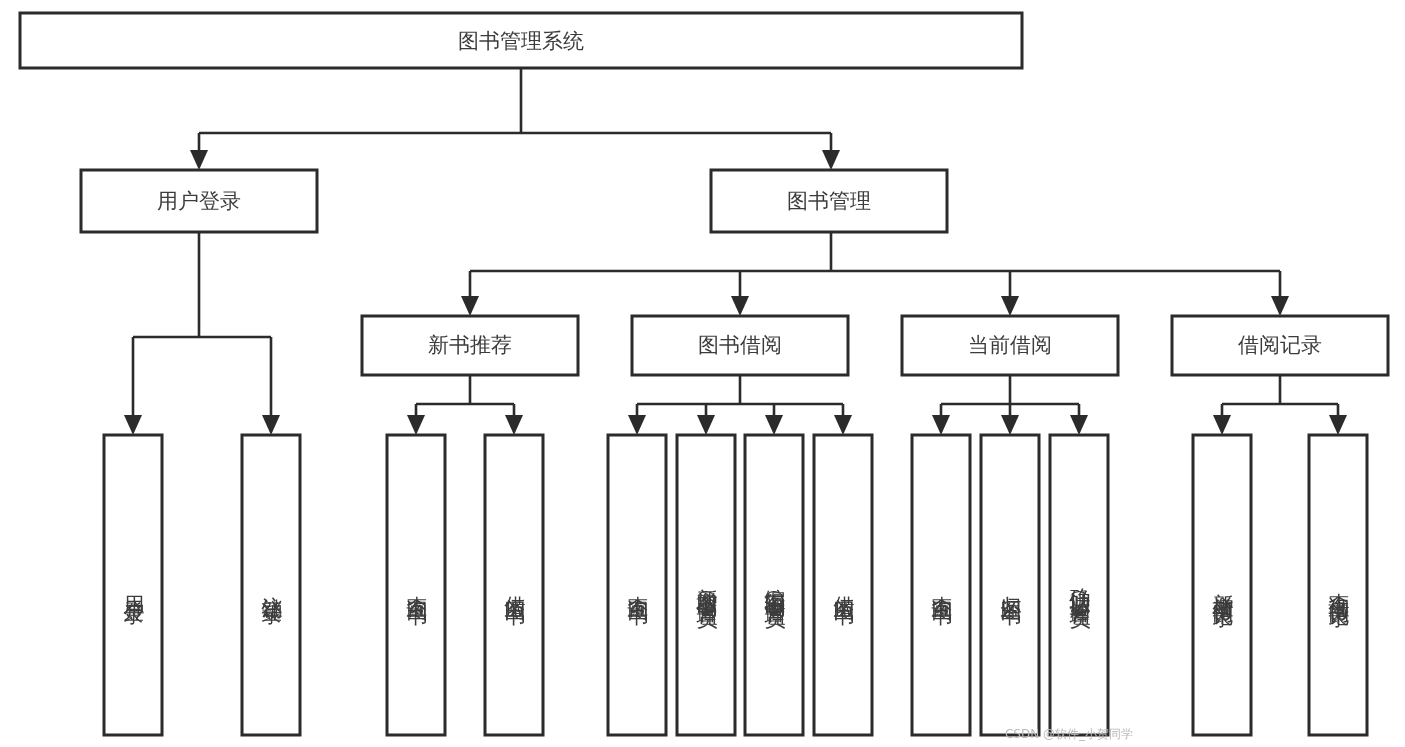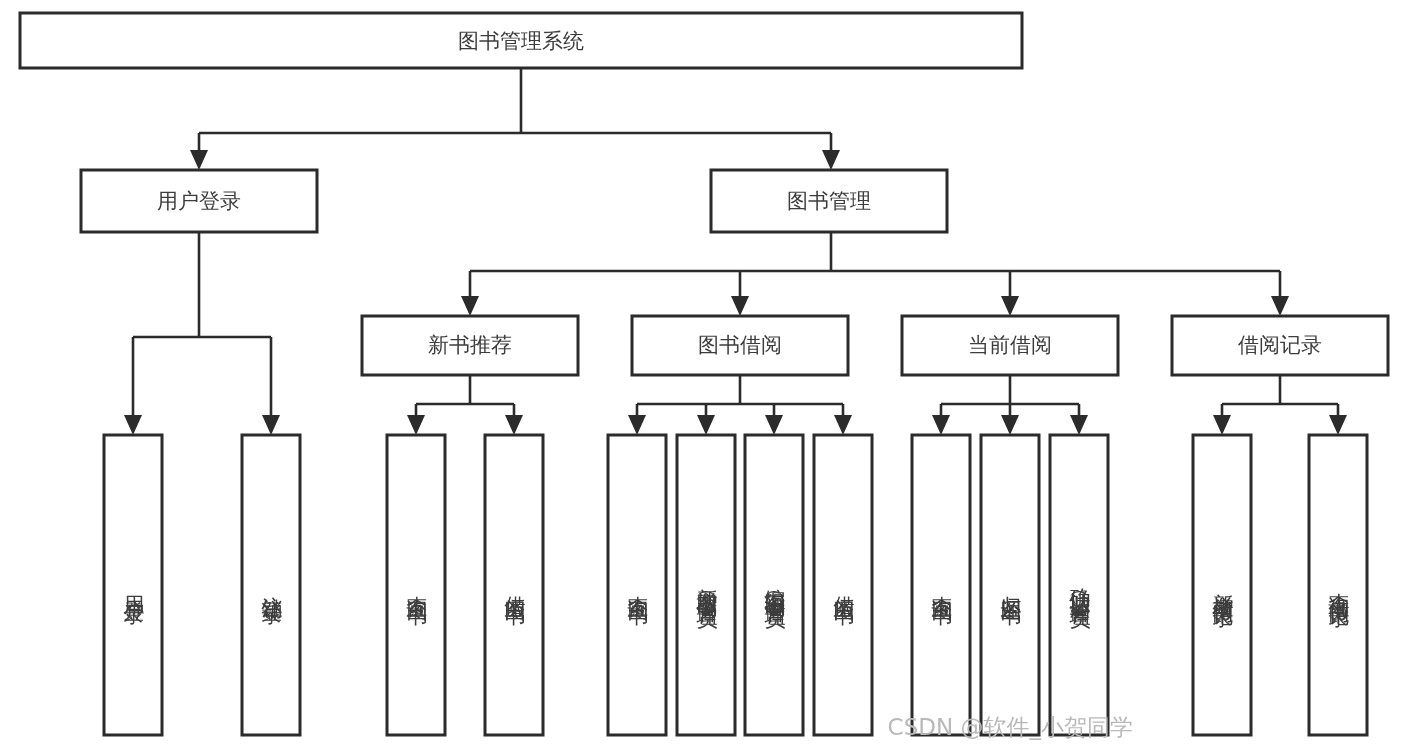--- a/index.html
+++ b/index.html
@@ -56,21 +56,21 @@
     text-anchor: middle;
     dominant-baseline: middle;
     writing-mode: vertical-rl;
     letter-spacing: 3px;
   }
   .watermark {
     position: absolute;
     right: 8px;
     bottom: 4px;
     font-family: "DejaVu Sans", "Liberation Sans", sans-serif;
-    font-size: 23px;
+    font-size: 12px;
     color: #b9b9b9;
     white-space: nowrap;
     pointer-events: none;
   }
 </style>
 </head>
 <body>
 
 <div id="diagram-root">
   <svg class="diagram" viewBox="0 0 1405 747" xmlns="http://www.w3.org/2000/svg">

